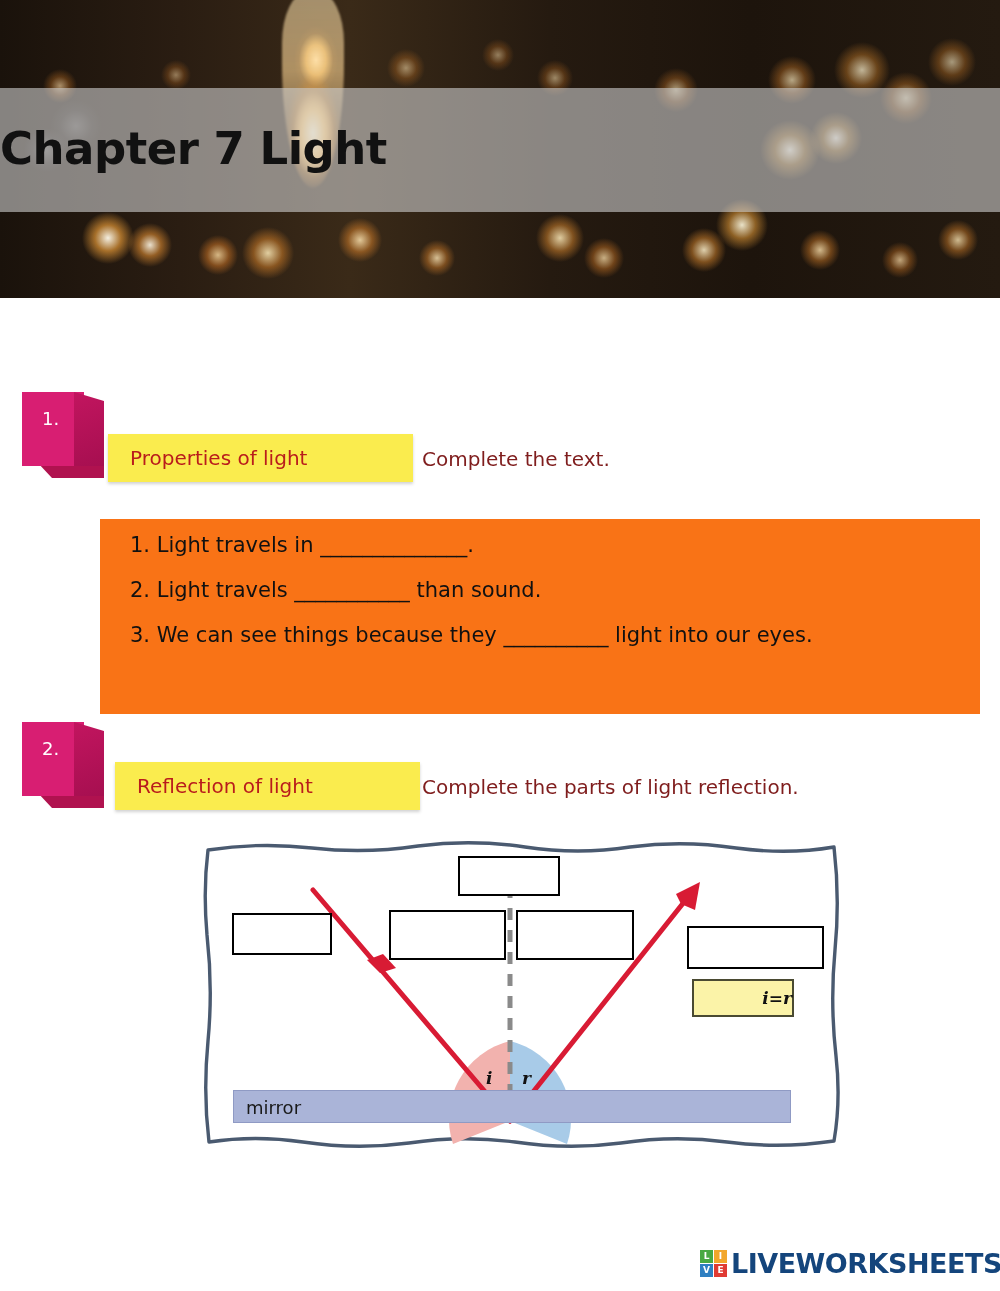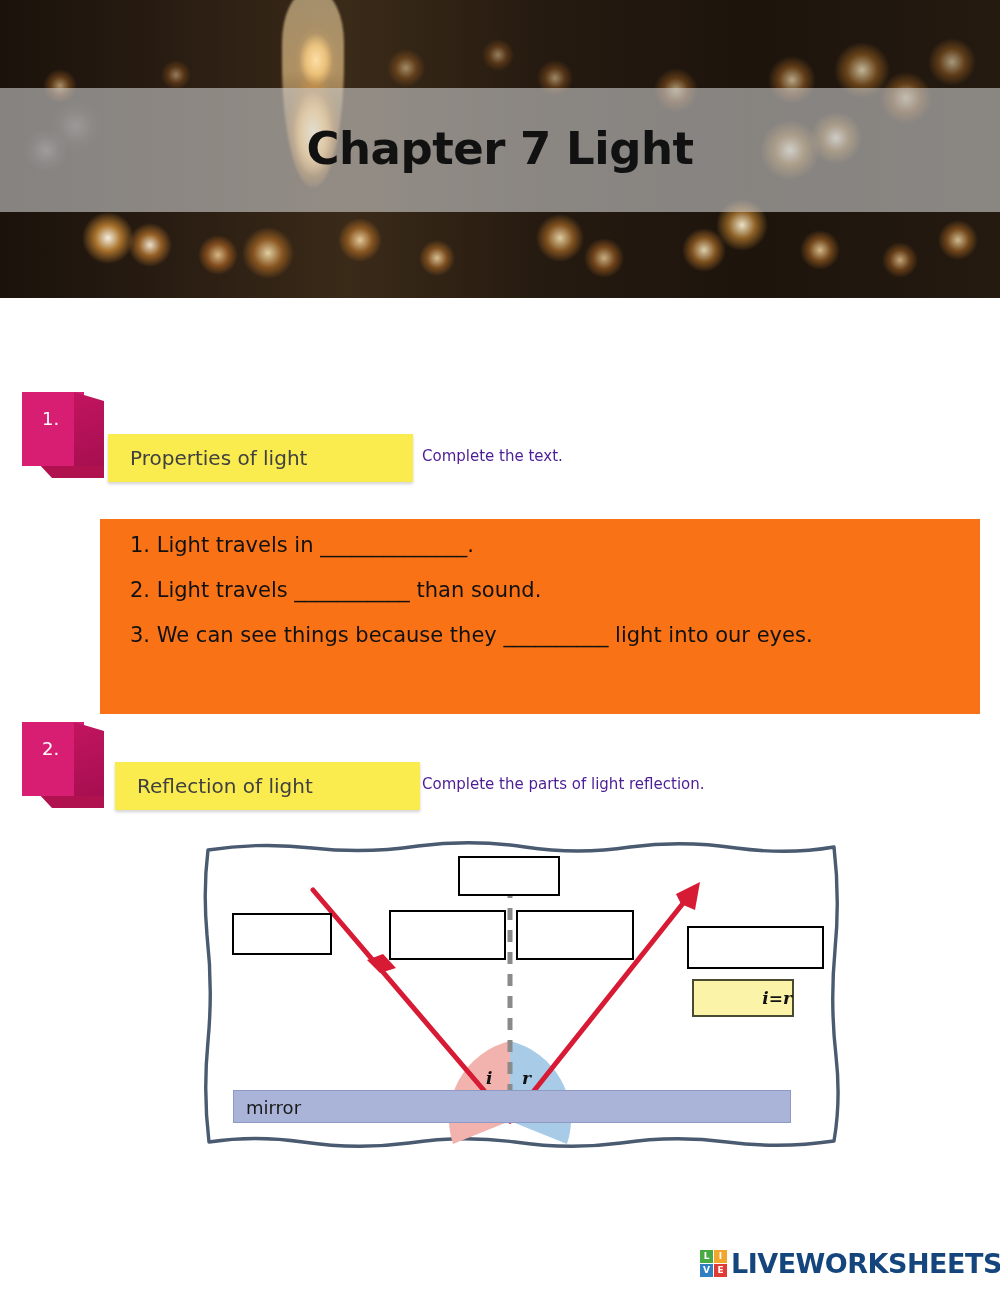--- a/index.html
+++ b/index.html
@@ -73,21 +73,20 @@
   .banner-band {
     position: absolute;
     left: 0; top: 88px;
     width: 1000px; height: 124px;
     background: rgba(206,206,206,0.60);
   }
   .banner-title {
     position: absolute;
     left: 0; top: 122px;
     width: 1000px;
-    text-align: center;
     font-family: "DejaVu Sans", sans-serif;
     font-weight: bold;
     font-size: 45px;
     letter-spacing: -0.5px;
     color: #111111;
   }
 
   
   .ex-badge {
     position: absolute;
@@ -124,28 +123,28 @@
 
   .ex-label {
     position: absolute;
     background: #faec4e;
     height: 48px;
     line-height: 48px;
     box-sizing: border-box;
     padding-left: 22px;
     font-family: "DejaVu Sans", sans-serif;
     font-size: 20px;
-    color: #404040;
+    color: #b91c1c;
     box-shadow: 0 2px 3px rgba(0,0,0,0.18);
   }
   .ex-instruction {
     position: absolute;
     font-family: "DejaVu Sans", sans-serif;
-    font-size: 15px;
-    color: #4c1d95;
+    font-size: 20px;
+    color: #7f1d1d;
   }
 
   
   .text-panel {
     position: absolute;
     left: 100px; top: 495px;
     width: 880px; height: 195px;
     background: #f97316;
     margin-top: 24px;
   }

